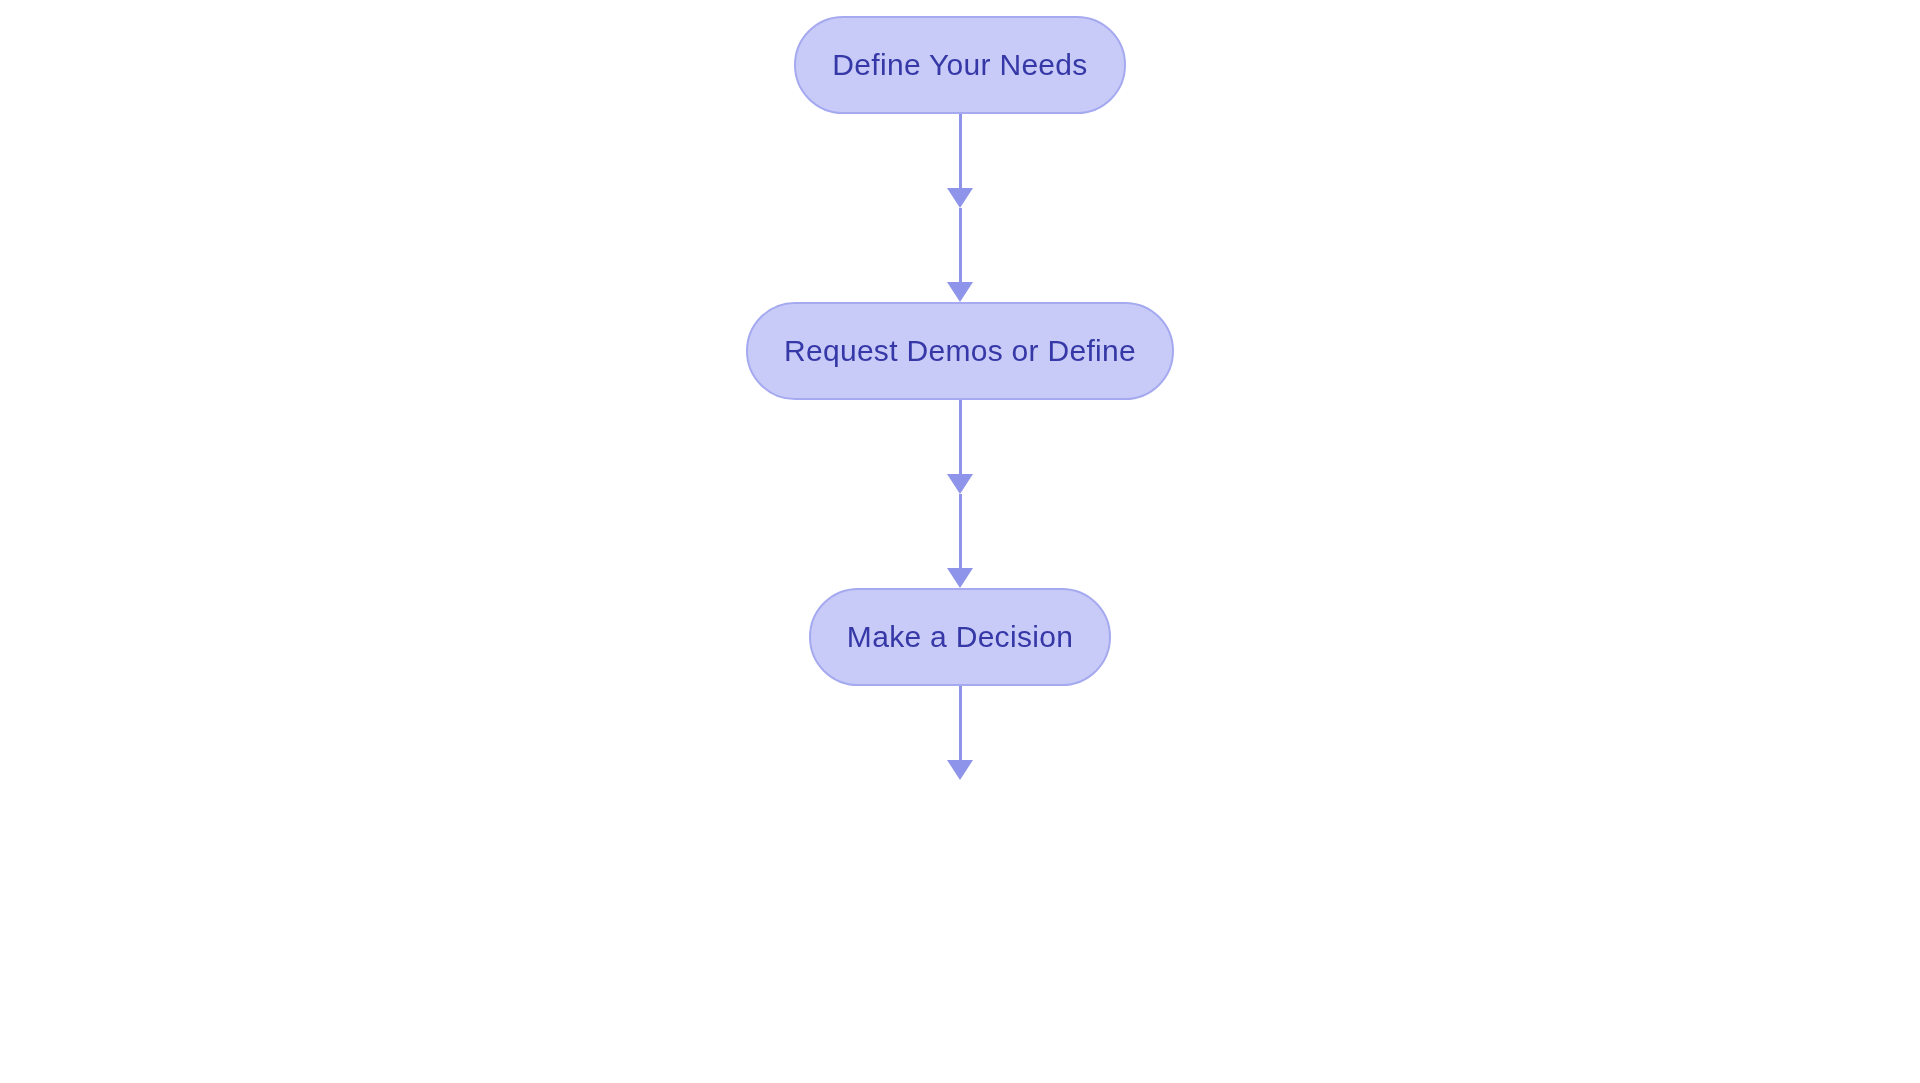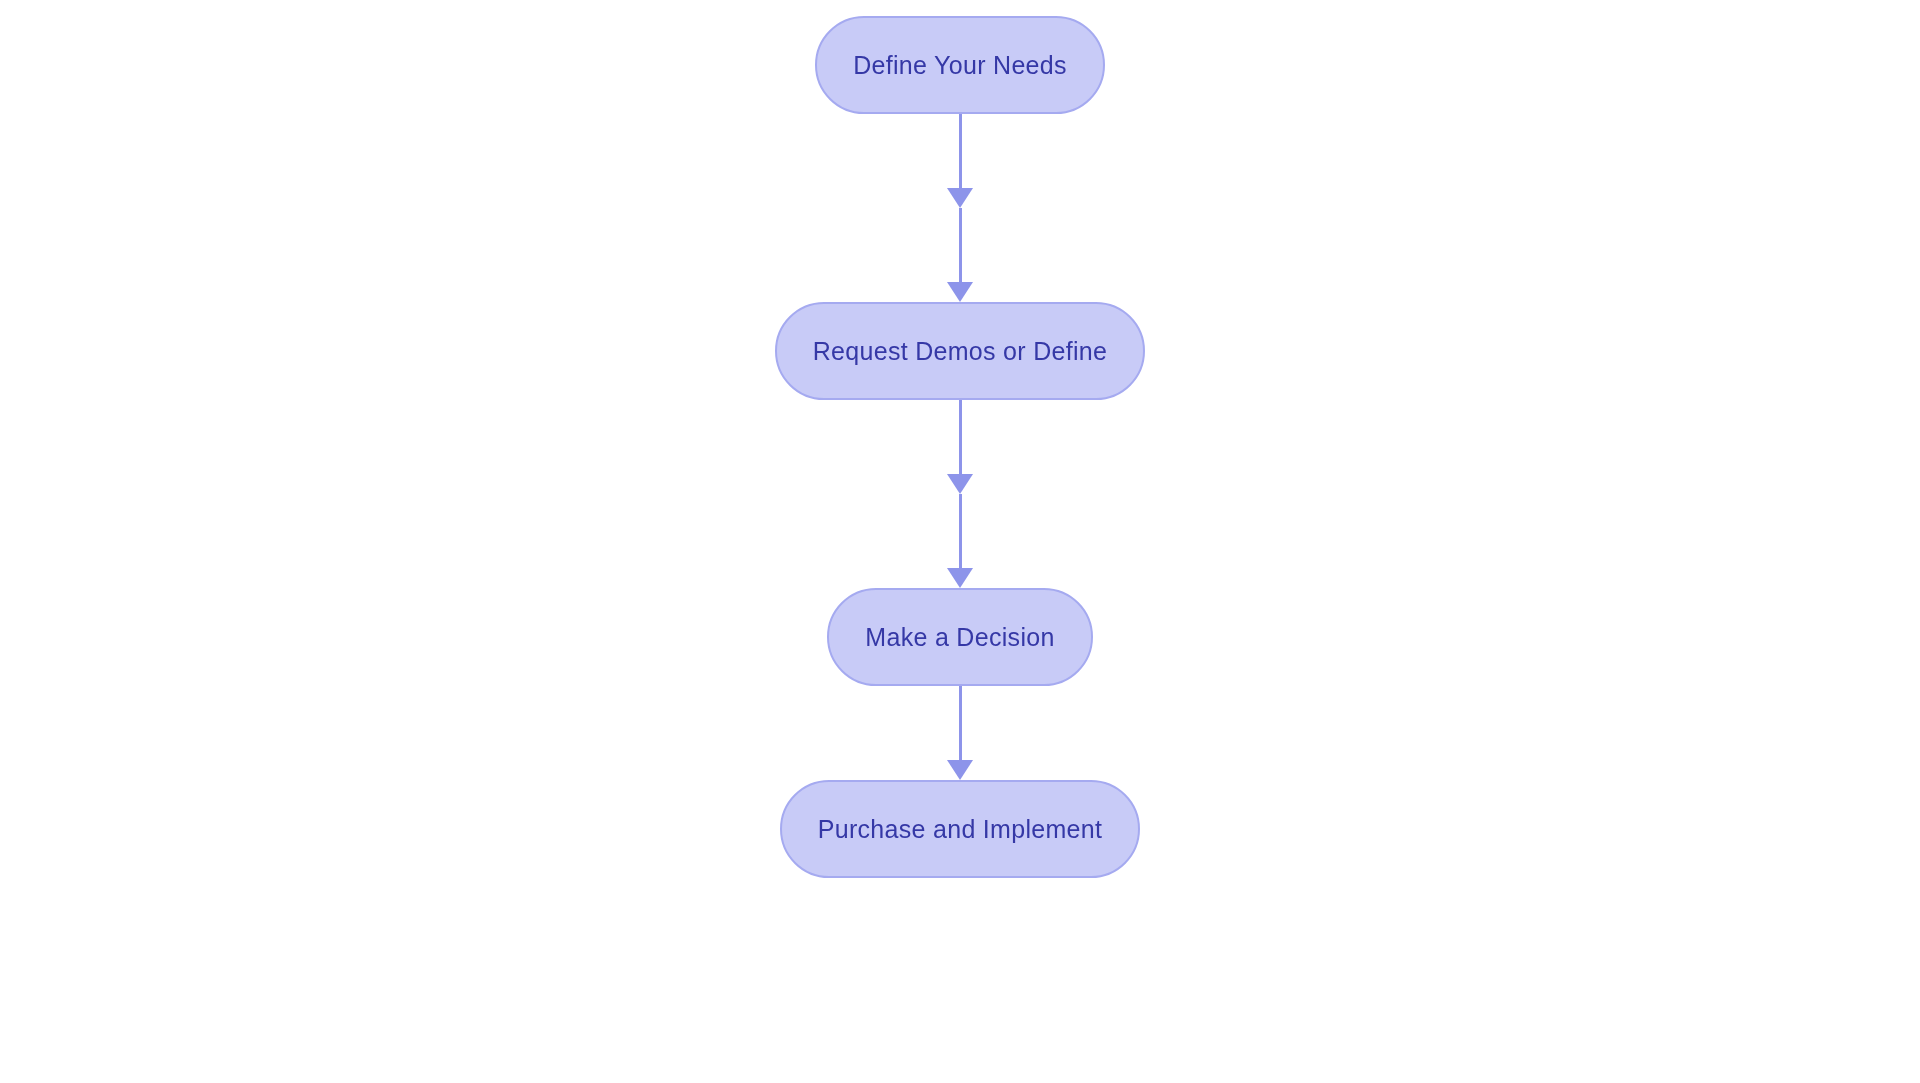--- a/index.html
+++ b/index.html
@@ -28,21 +28,21 @@
     align-items: center;
     justify-content: center;
     padding: 0 36px;
     background: #c8cbf7;
     border: 2px solid #a5aaf0;
     border-radius: 50px;
     flex: 0 0 auto;
   }
   .node-label {
     color: #3538a6;
-    font-size: 25px;
+    font-size: 30px;
     letter-spacing: 0.3px;
     white-space: nowrap;
   }
   .arrow {
     height: 94px;
     width: 26px;
     display: flex;
     flex-direction: column;
     align-items: center;
     flex: 0 0 auto;
@@ -97,17 +97,14 @@
 
   <div class="node">
     <span class="node-label">Make a Decision</span>
   </div>
 
   <div class="arrow">
     <div class="arrow-line"></div>
     <div class="arrow-head"></div>
   </div>
 
-  <div class="node">
-    <span class="node-label">Purchase and Implement</span>
-  </div>
 
 </div>
 
 </body></html>

